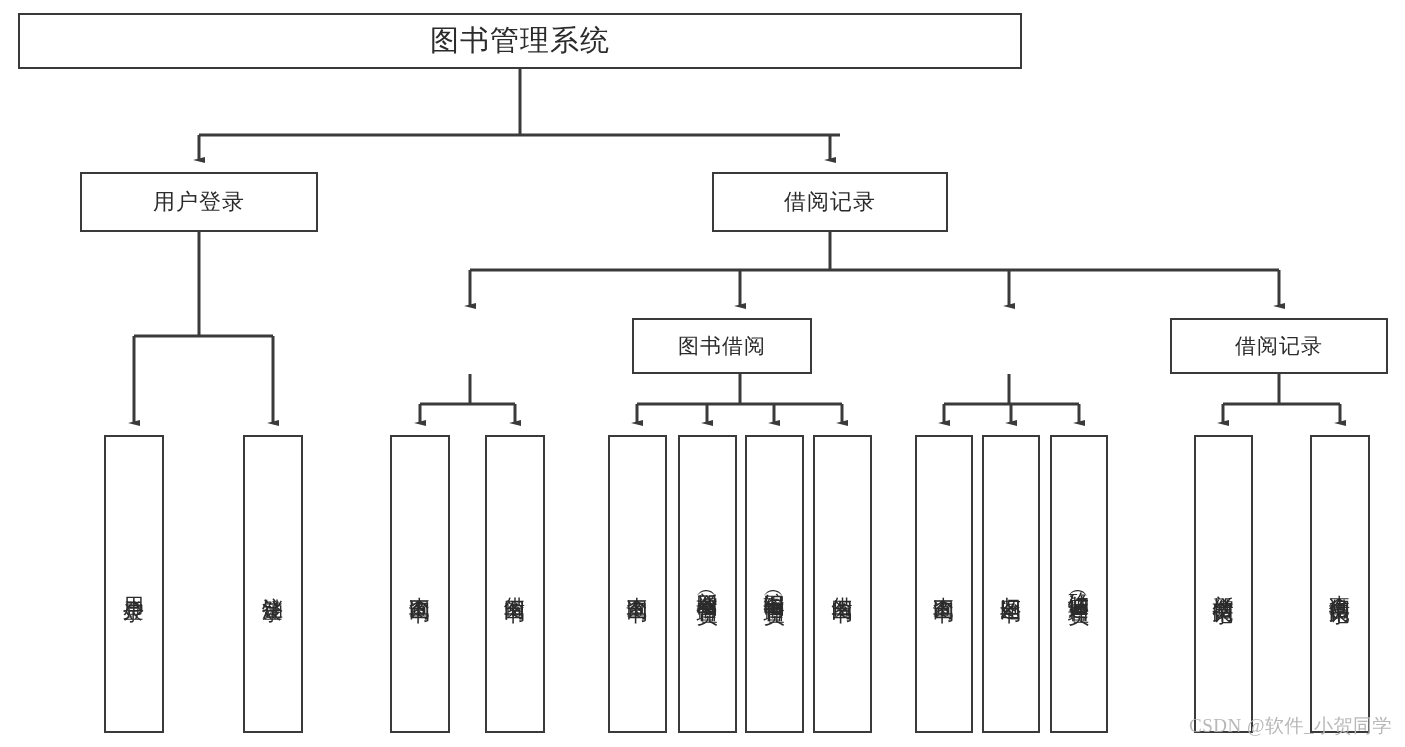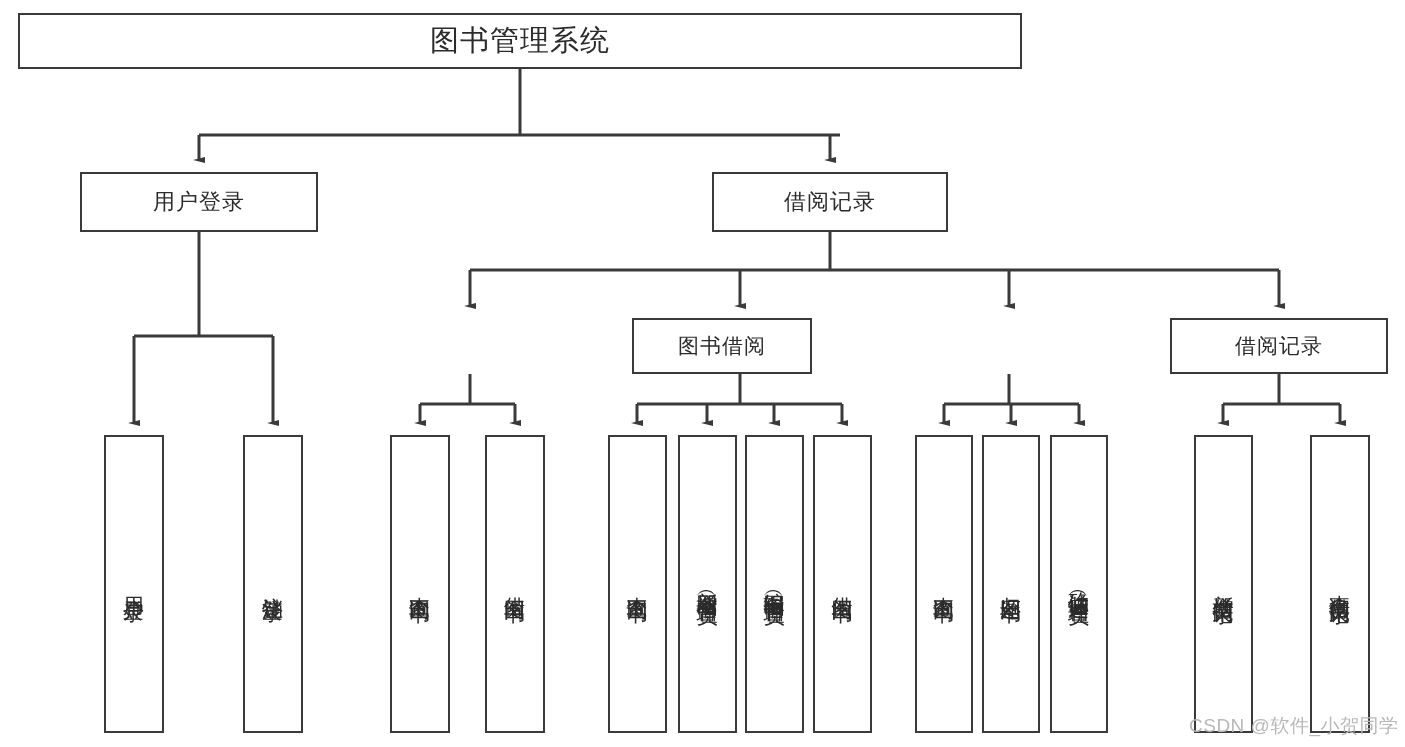--- a/index.html
+++ b/index.html
@@ -61,20 +61,21 @@
     letter-spacing: 1px;
   }
   #watermark {
     position: absolute;
     left: 1189px;
     top: 713px;
     font-size: 19px;
     color: #b8b8b8;
     white-space: nowrap;
     letter-spacing: 0.5px;
+    font-family: Liberation Serif, serif;
   }
 </style>
 </head>
 <body>
 
 <div id="canvas">
 
   <svg class="connectors" viewBox="0 0 1405 747" xmlns="http://www.w3.org/2000/svg">
     <defs>
       <marker id="arrow" markerWidth="10" markerHeight="12" refX="3" refY="6" orient="auto" markerUnits="userSpaceOnUse">

